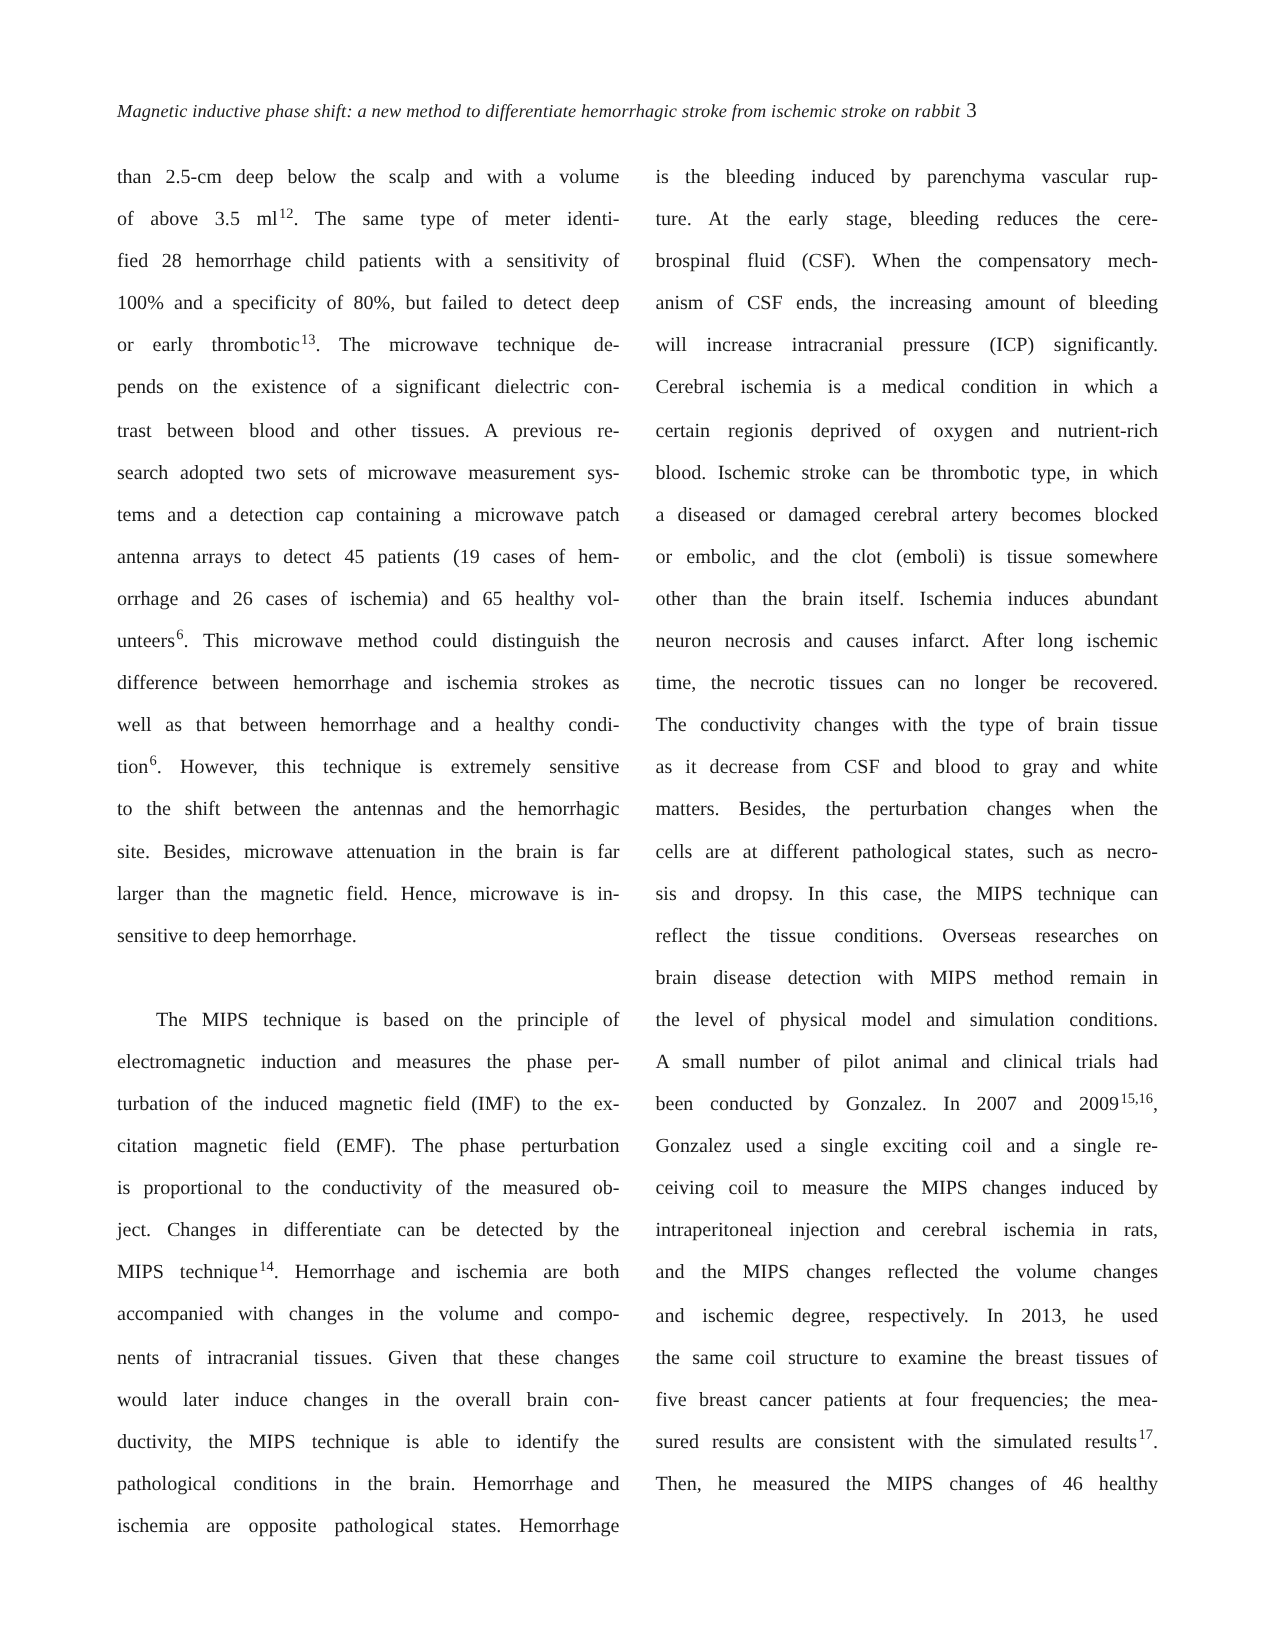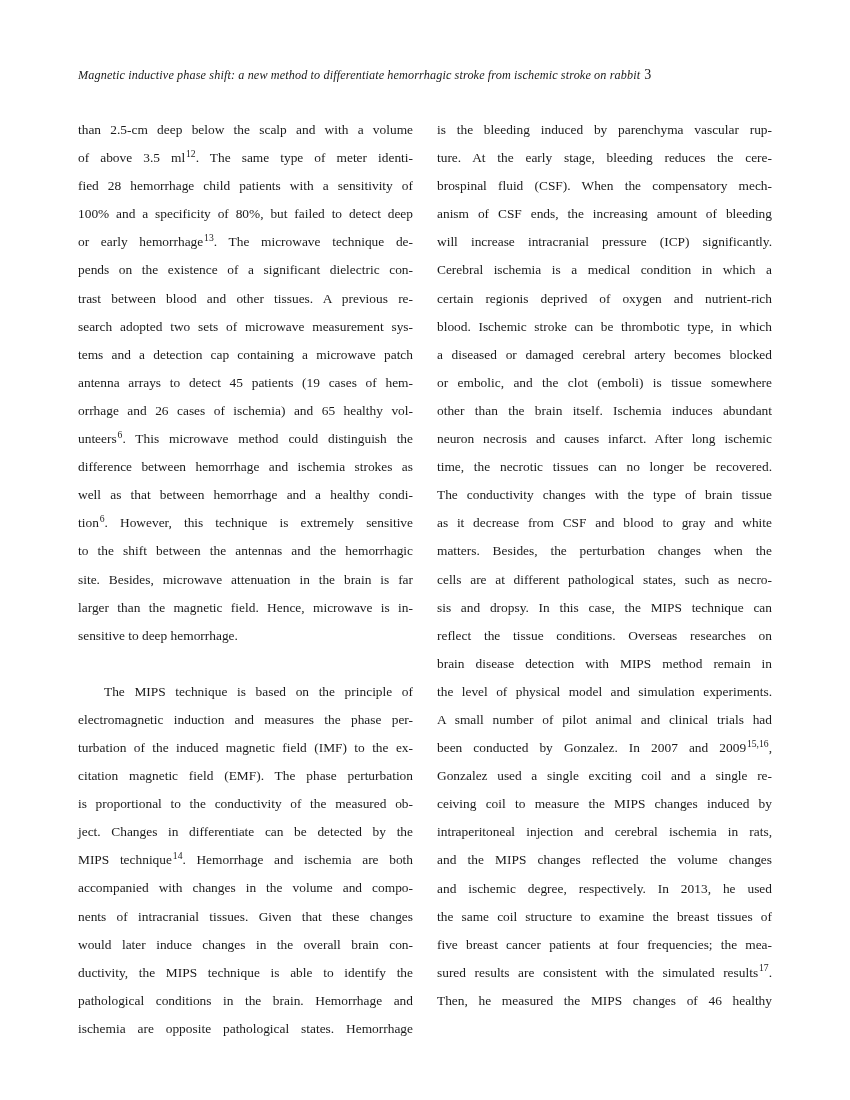--- a/index.html
+++ b/index.html
@@ -42,21 +42,21 @@
   .page-number {
     font-style: normal;
     font-size: 14px;
     padding-left: 4px;
   }
 
   
   .columns {
     position: absolute;
     left: 78px;
-    top: 116px;
+    top: 104px;
     width: 694px;
     height: 920px;
     display: flex;
     justify-content: space-between;
   }
   .col {
     width: 335px;
   }
 
   .para {
@@ -104,21 +104,21 @@
 
   <div class="columns">
 
     <div class="col">
 
       <p class="para">
         <span class="tline">than 2.5-cm deep below the scalp and with a volume</span>
         <span class="tline"><span>of above 3.5 ml</span><sup>12</sup><span>. The same type of meter identi-</span></span>
         <span class="tline">fied 28 hemorrhage child patients with a sensitivity of</span>
         <span class="tline">100% and a specificity of 80%, but failed to detect deep</span>
-        <span class="tline"><span>or early hemorrhage</span><sup>13</sup><span>. The microwave technique de-</span></span>
+        <span class="tline"><span>or early thrombotic</span><sup>13</sup><span>. The microwave technique de-</span></span>
         <span class="tline">pends on the existence of a significant dielectric con-</span>
         <span class="tline">trast between blood and other tissues. A previous re-</span>
         <span class="tline">search adopted two sets of microwave measurement sys-</span>
         <span class="tline">tems and a detection cap containing a microwave patch</span>
         <span class="tline">antenna arrays to detect 45 patients (19 cases of hem-</span>
         <span class="tline">orrhage and 26 cases of ischemia) and 65 healthy vol-</span>
         <span class="tline"><span>unteers</span><sup>6</sup><span>. This microwave method could distinguish the</span></span>
         <span class="tline">difference between hemorrhage and ischemia strokes as</span>
         <span class="tline">well as that between hemorrhage and a healthy condi-</span>
         <span class="tline"><span>tion</span><sup>6</sup><span>. However, this technique is extremely sensitive</span></span>
@@ -162,21 +162,21 @@
         <span class="tline">other than the brain itself. Ischemia induces abundant</span>
         <span class="tline">neuron necrosis and causes infarct. After long ischemic</span>
         <span class="tline">time, the necrotic tissues can no longer be recovered.</span>
         <span class="tline">The conductivity changes with the type of brain tissue</span>
         <span class="tline">as it decrease from CSF and blood to gray and white</span>
         <span class="tline">matters. Besides, the perturbation changes when the</span>
         <span class="tline">cells are at different pathological states, such as necro-</span>
         <span class="tline">sis and dropsy. In this case, the MIPS technique can</span>
         <span class="tline">reflect the tissue conditions. Overseas researches on</span>
         <span class="tline">brain disease detection with MIPS method remain in</span>
-        <span class="tline">the level of physical model and simulation experiments.</span>
+        <span class="tline">the level of physical model and simulation conditions.</span>
         <span class="tline">A small number of pilot animal and clinical trials had</span>
         <span class="tline"><span>been conducted by Gonzalez. In 2007 and 2009</span><sup>15,16</sup><span>,</span></span>
         <span class="tline">Gonzalez used a single exciting coil and a single re-</span>
         <span class="tline">ceiving coil to measure the MIPS changes induced by</span>
         <span class="tline">intraperitoneal injection and cerebral ischemia in rats,</span>
         <span class="tline">and the MIPS changes reflected the volume changes</span>
         <span class="tline">and ischemic degree, respectively. In 2013, he used</span>
         <span class="tline">the same coil structure to examine the breast tissues of</span>
         <span class="tline">five breast cancer patients at four frequencies; the mea-</span>
         <span class="tline"><span>sured results are consistent with the simulated results</span><sup>17</sup><span>.</span></span>

